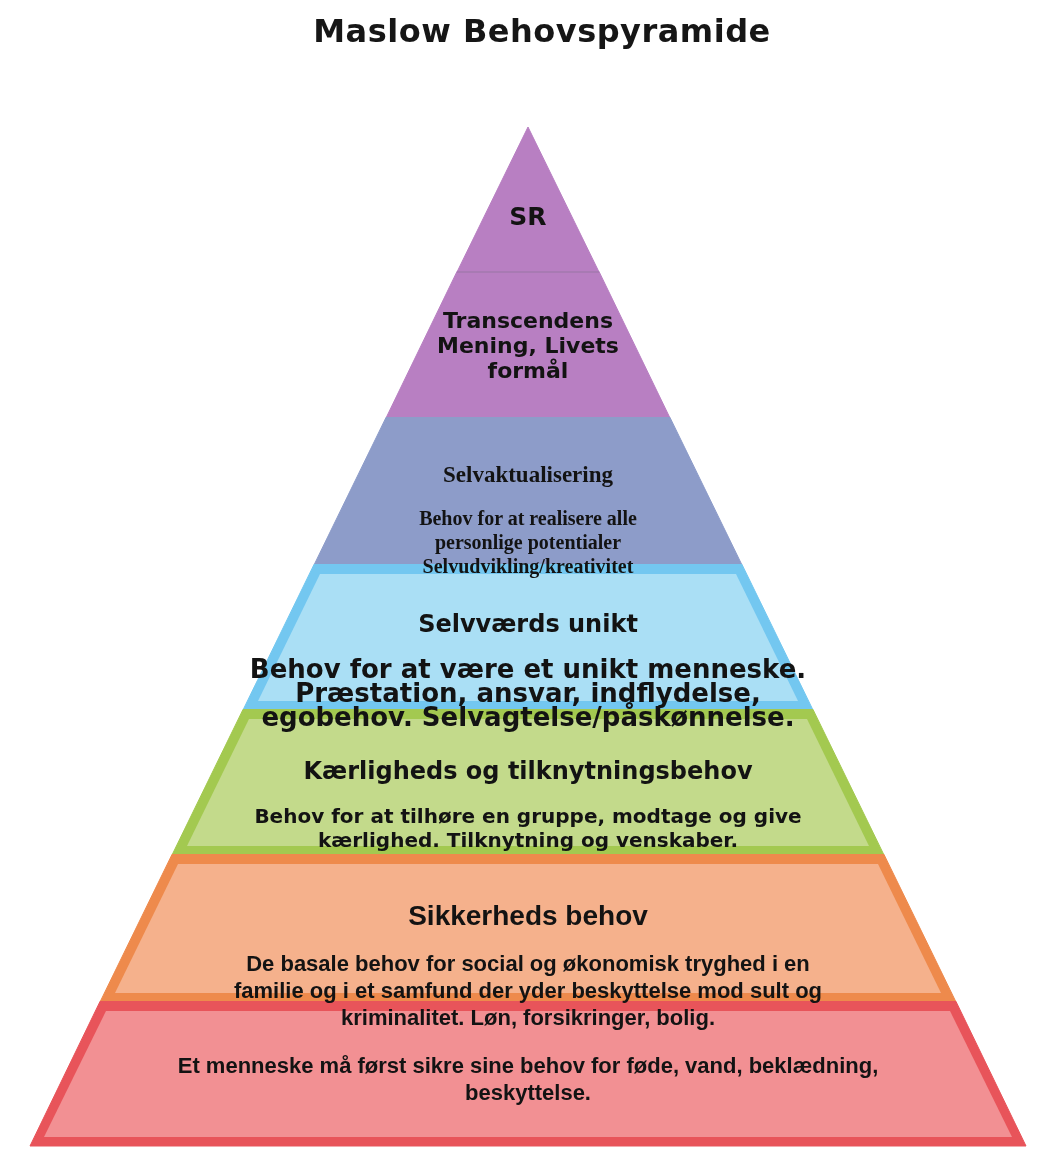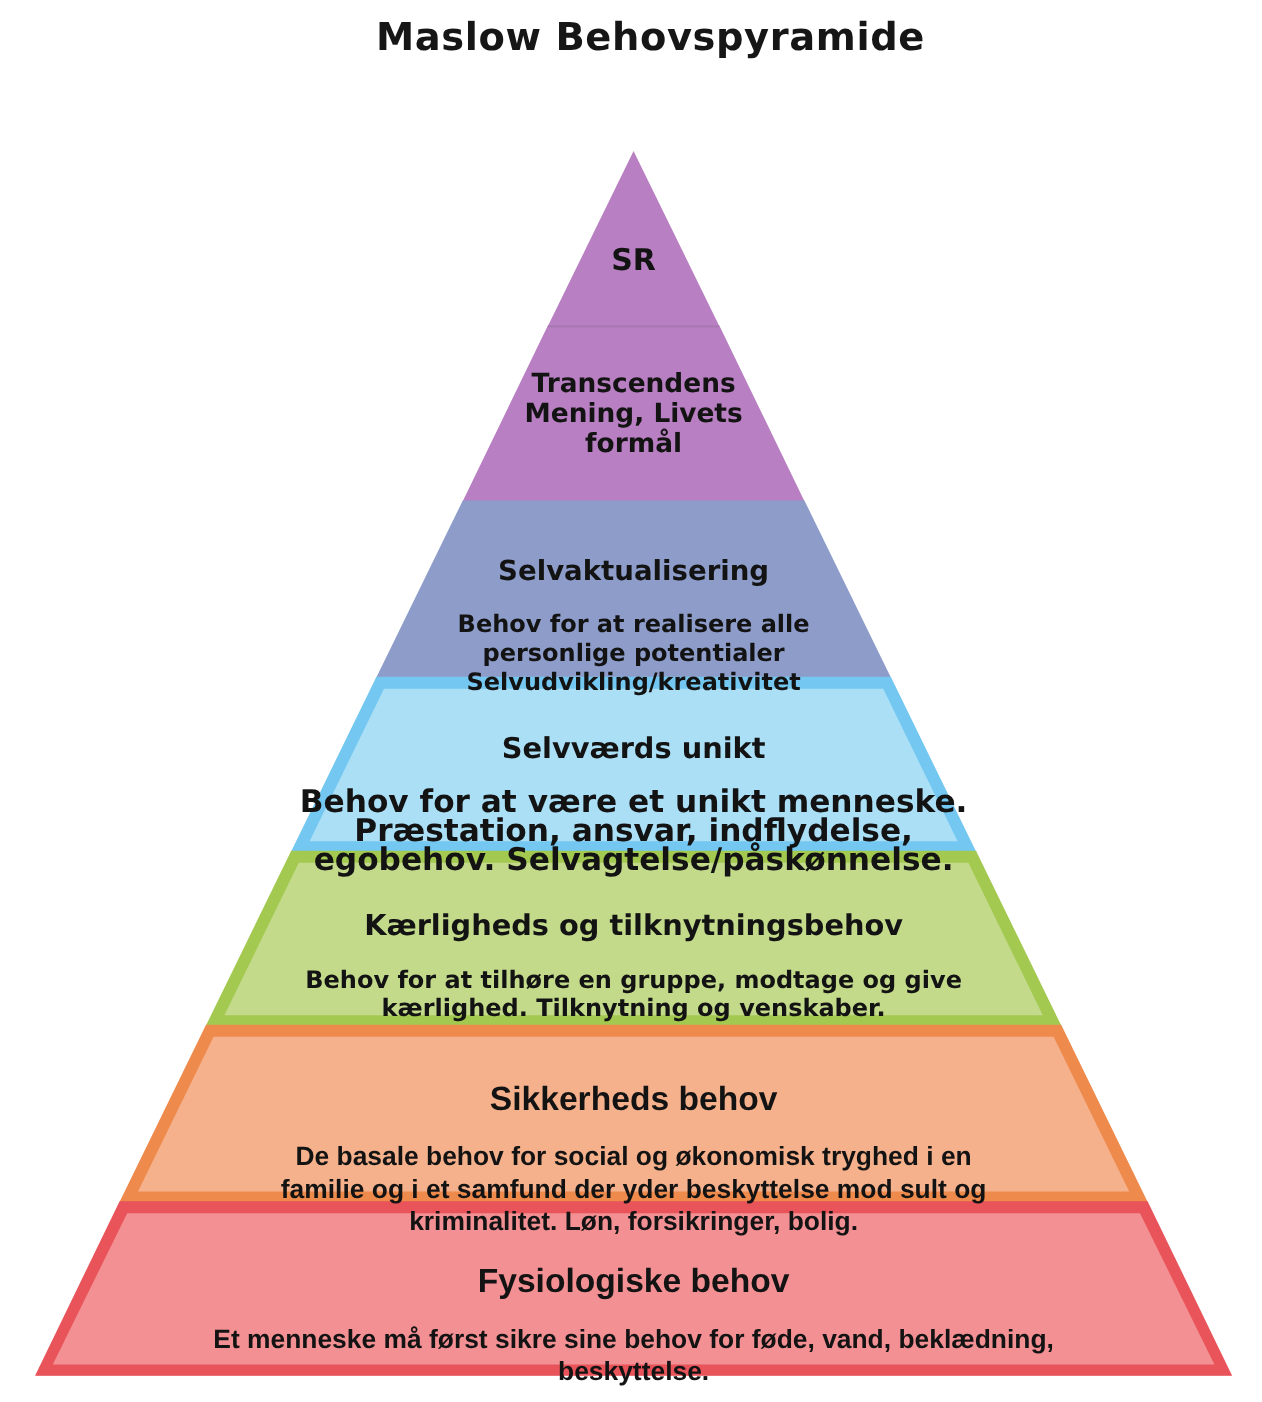--- a/index.html
+++ b/index.html
@@ -25,21 +25,21 @@
     white-space:pre-line;
   }
   .t-verdana{font-family:"DejaVu Sans",sans-serif;}
   .t-arial{font-family:"Liberation Sans",sans-serif;}
   .heading{font-weight:bold;}
   .body{font-weight:bold;}
 
   #txt-sr{top:202px;font-size:25px;font-weight:bold;}
   #txt-transcendens{top:308px;font-size:22px;line-height:25px;font-weight:bold;}
 
-  #txt-selvaktualisering{top:444px;}
+  #txt-selvaktualisering{top:444px;font-family:Liberation Serif, serif;}
   #txt-selvaktualisering .heading{font-size:23px;line-height:26px;}
   #txt-selvaktualisering .body{font-size:20px;line-height:24px;}
 
   #txt-selvvaerds{top:592px;}
   #txt-selvvaerds .heading{font-size:24px;line-height:27px;}
   #txt-selvvaerds .body{font-size:26px;line-height:24px;}
 
   #txt-kaerligheds{top:738px;}
   #txt-kaerligheds .heading{font-size:24px;line-height:28px;}
   #txt-kaerligheds .body{font-size:20px;line-height:24px;}
@@ -109,18 +109,17 @@
 kriminalitet. Løn, forsikringer, bolig.</div>
   </div>
 
   <div id="txt-kaerligheds" class="layer-text t-verdana">
     <div class="heading">Kærligheds og tilknytningsbehov</div>
     <div class="body">Behov for at tilhøre en gruppe, modtage og give
 kærlighed. Tilknytning og venskaber.</div>
   </div>
 
   <div id="txt-fysiologiske" class="layer-text t-arial">
-    <div class="heading">Fysiologiske behov</div>
     <div class="body">Et menneske må først sikre sine behov for føde, vand, beklædning,
 beskyttelse.</div>
   </div>
 
 </div>
 
 </body></html>

